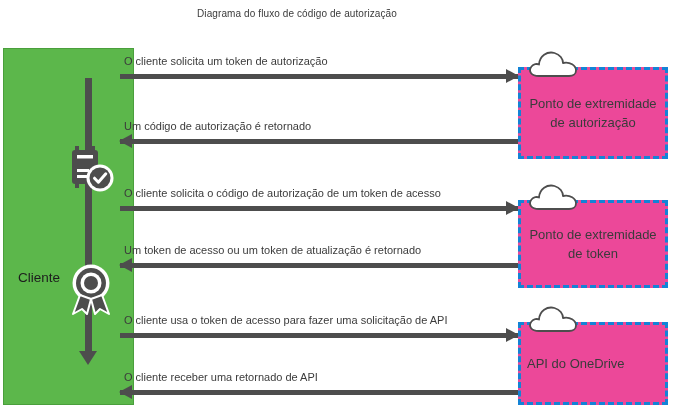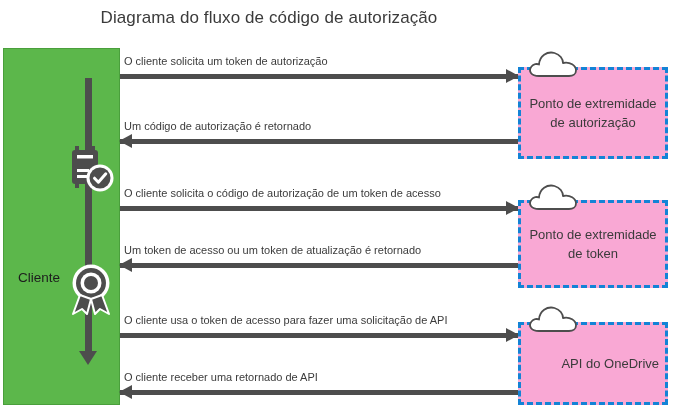--- a/index.html
+++ b/index.html
@@ -18,31 +18,32 @@
     overflow: hidden;
   }
 
   
   .diagram-title {
     position: absolute;
     left: 0;
     top: 8px;
     width: 538px;
     text-align: center;
-    font-size: 17px;
+    font-size: 10px;
     color: #3b3b3b;
     letter-spacing: 0.1px;
+    padding-left: 28px;
   }
 
   
   .client-panel {
     position: absolute;
     left: 3px;
     top: 48px;
-    width: 117px;
+    width: 131px;
     height: 357px;
     background: #5cb74b;
     border: 1px solid #4a9f3c;
     box-sizing: border-box;
     padding-left: 20px;
   }
   .client-label {
     position: absolute;
     left: 14px;
     top: 221px;
@@ -119,24 +120,24 @@
     border-right: 13px solid #4d4d4d;
   }
 
   
   .endpoint {
     position: absolute;
     left: 518px;
     width: 150px;
     box-sizing: border-box;
     border: 3px dashed #1383d6;
-    background: #f9a8d4;
+    background: #ec4899;
     display: flex;
     align-items: center;
-    justify-content: flex-end;
+    justify-content: flex-start;
   }
   .endpoint-label {
     font-size: 13px;
     line-height: 19px;
     color: #3b3b3b;
     text-align: center;
     padding: 0 6px;
   }
   .cloud-icon {
     position: absolute;

